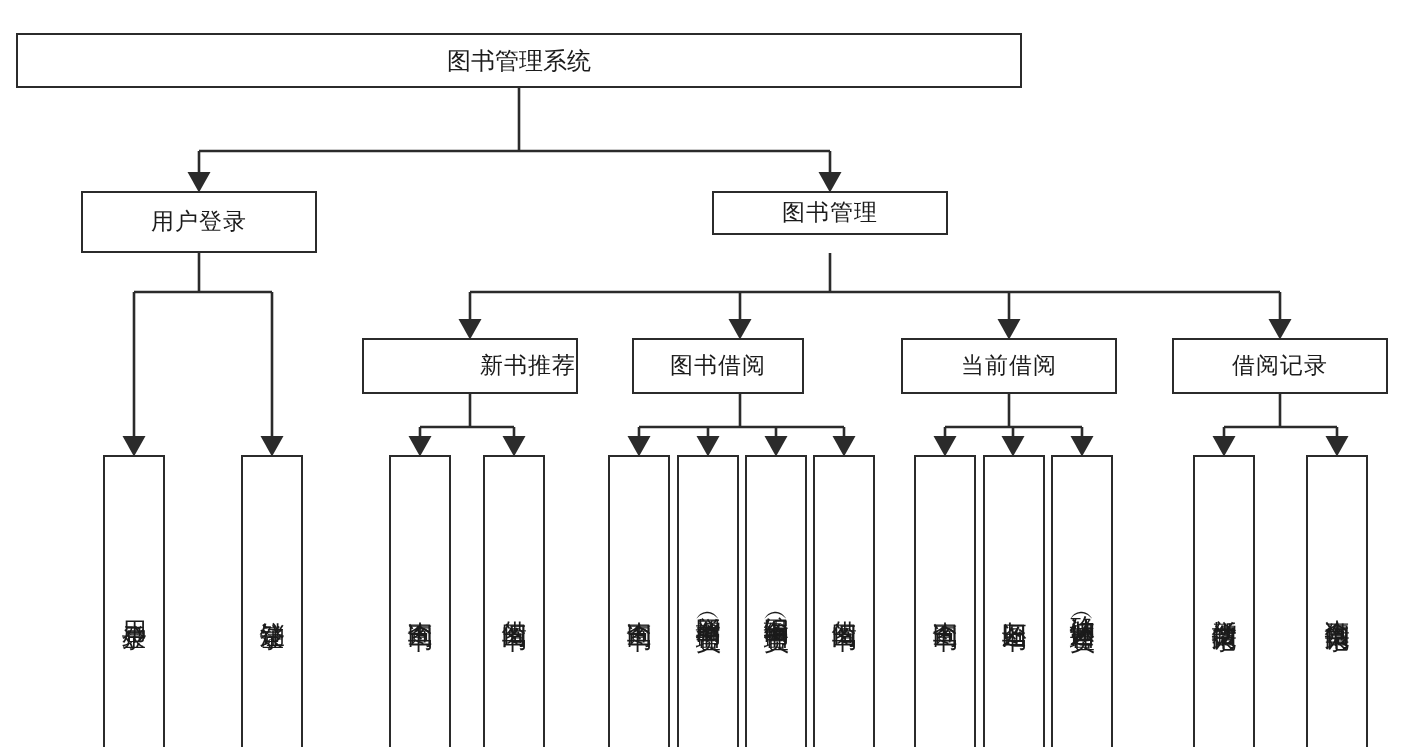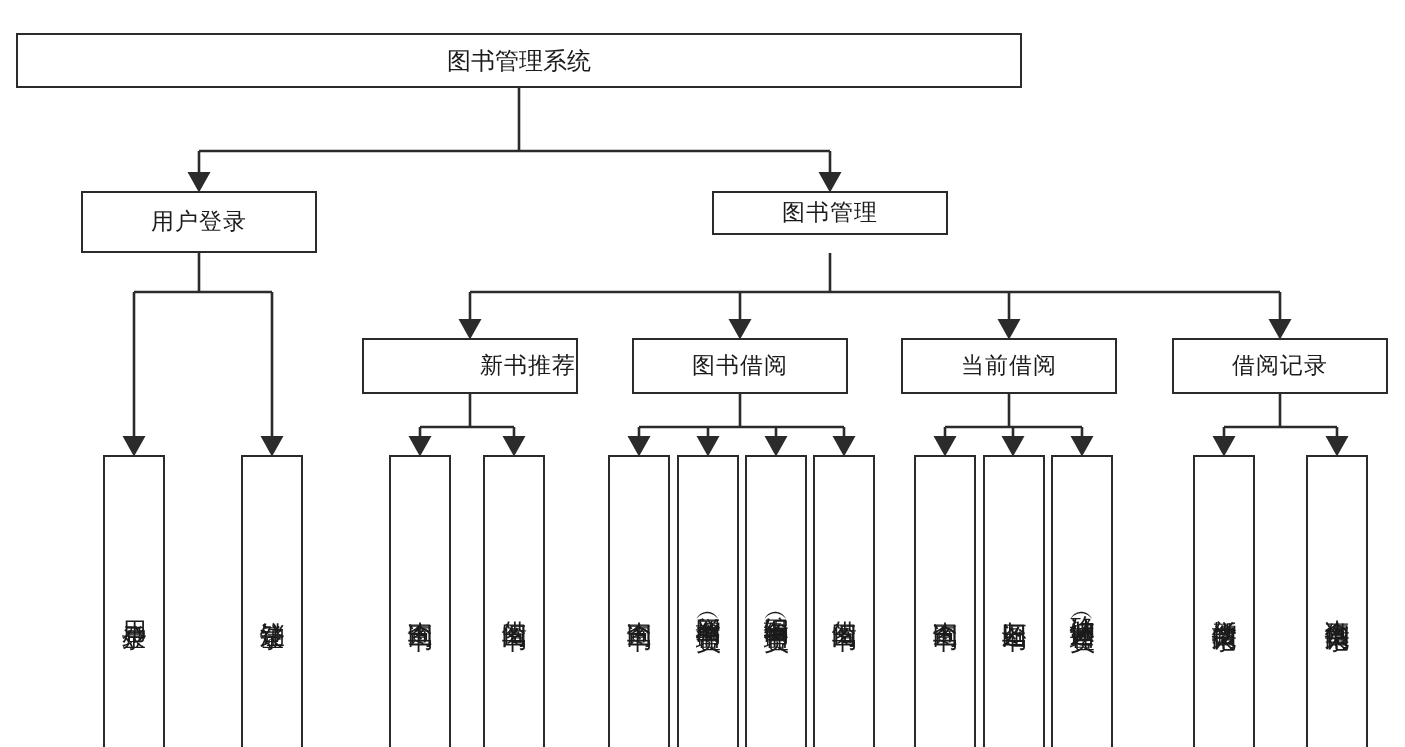--- a/index.html
+++ b/index.html
@@ -132,21 +132,21 @@
   <div class="node horiz" style="left:81px; top:171px; width:236px; height:62px;">
     <span>用户登录</span>
   </div>
   <div class="node horiz" style="left:712px; top:171px; width:236px; height:44px;">
     <span>图书管理</span>
   </div>
 
   <div class="node horiz" style="left:362px; top:318px; width:216px; height:56px;justify-content:flex-end;">
     <span>新书推荐</span>
   </div>
-  <div class="node horiz" style="left:632px; top:318px; width:216px; height:56px;">
+  <div class="node horiz" style="left:632px; top:318px; width:172px; height:56px;">
     <span>图书借阅</span>
   </div>
   <div class="node horiz" style="left:901px; top:318px; width:216px; height:56px;">
     <span>当前借阅</span>
   </div>
   <div class="node horiz" style="left:1172px; top:318px; width:216px; height:56px;">
     <span>借阅记录</span>
   </div>
 
   <div class="node vert" style="left:103px; top:435px; width:62px; height:300px;">

